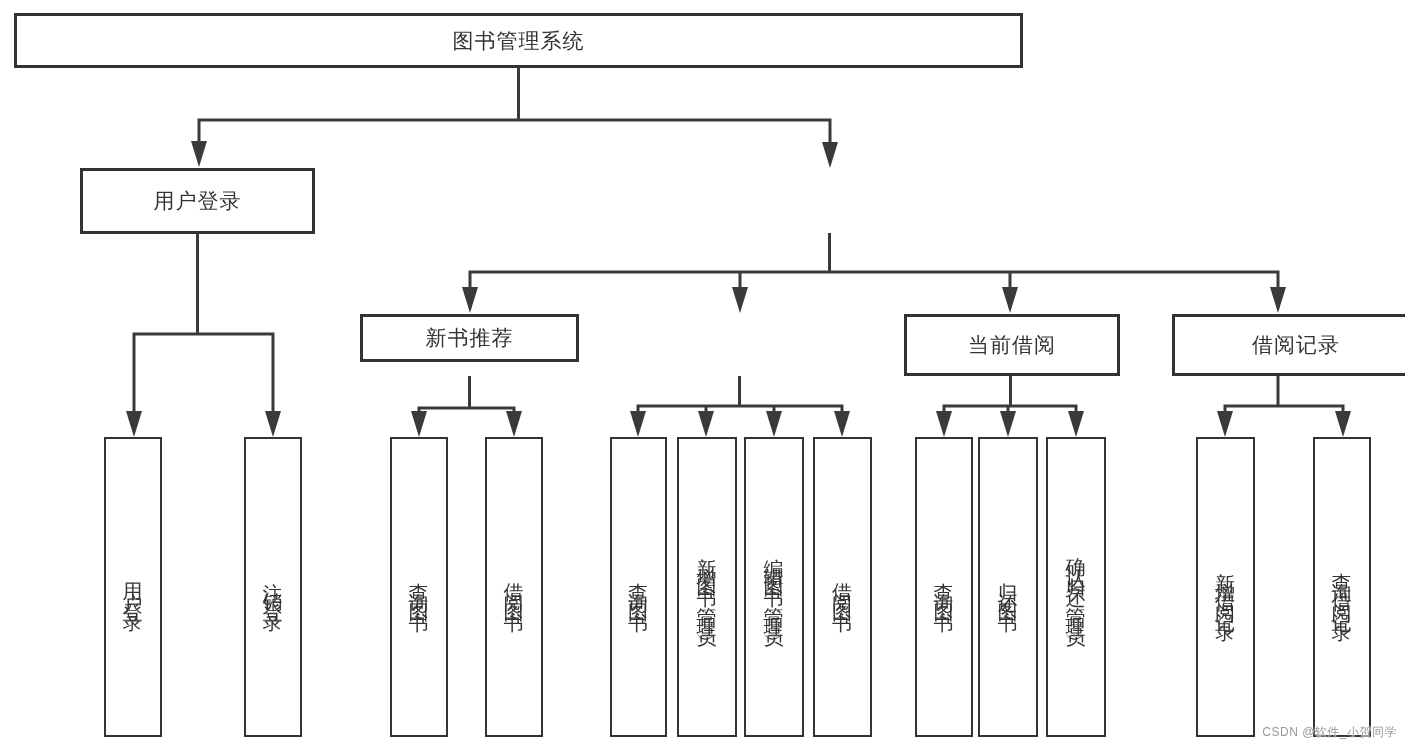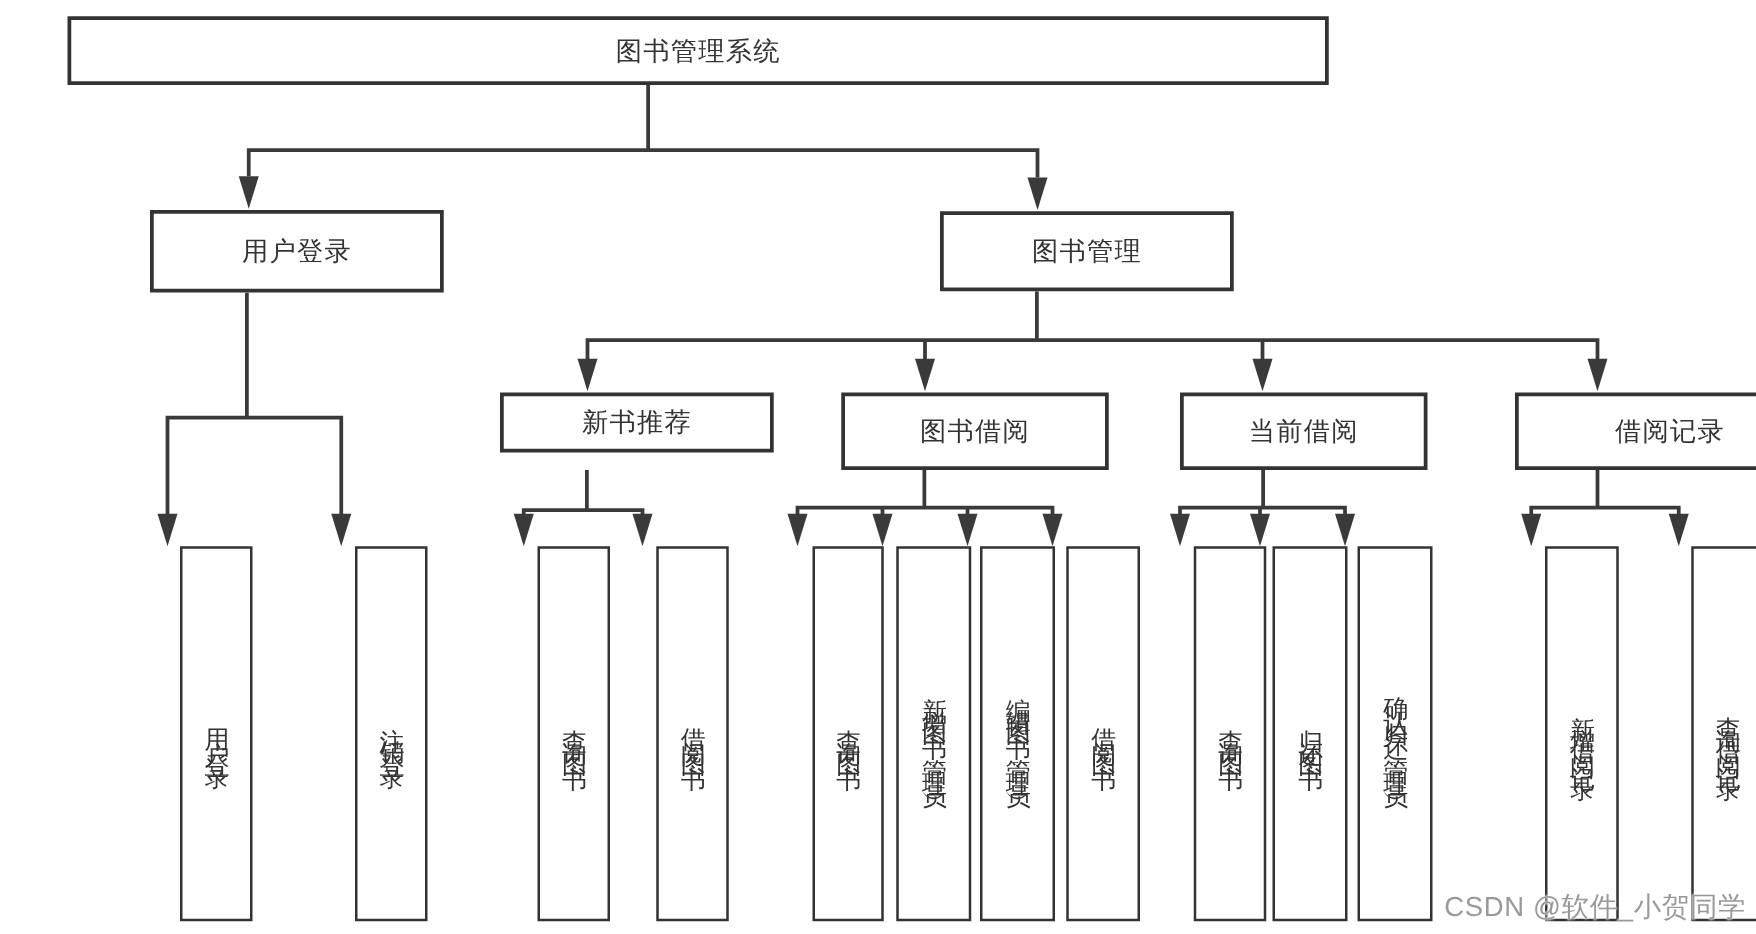--- a/index.html
+++ b/index.html
@@ -21,36 +21,35 @@
     background: #fff;
     border: 3px solid var(--box-border, #333333);
     display: flex;
     align-items: center;
     justify-content: center;
     color: var(--text, #333333);
     font-size: 21px;
     letter-spacing: 1px;
     text-align: center;
     z-index: 2;
-    margin-left: 40px;
   }
   .leafbox { border-width: 2px; }
   .leafbox .vtext {
     writing-mode: vertical-lr;
     text-orientation: mixed;
     font-size: 20px;
     letter-spacing: 10px;
     line-height: 1.1;
     white-space: nowrap;
   }
   .watermark {
     position: absolute;
     right: 8px;
     bottom: 6px;
-    font-size: 22px;
+    font-size: 12px;
     letter-spacing: 0.5px;
     color: var(--watermark, #999999);
     text-shadow: 0 0 2px #fff, 0 0 2px #fff;
     z-index: 3;
   }
 </style>
 </head>
 <body>
 
 <div class="stage">
@@ -109,25 +108,23 @@
       <polygon class="head" points="1000,411 1016,411 1008,437"></polygon>
       <polygon class="head" points="1068,411 1084,411 1076,437"></polygon>
       <polygon class="head" points="1217,411 1233,411 1225,437"></polygon>
       <polygon class="head" points="1335,411 1351,411 1343,437"></polygon>
     </g>
   </svg>
 
   <div class="box" style="left:14px; top:13px; width:1009px; height:55px;">图书管理系统</div>
 
   <div class="box" style="left:80px; top:168px; width:235px; height:66px;">用户登录</div>
-  <div class="box" style="left:712px; top:169px; width:235px; height:64px;">图书管理</div>
 
   <div class="box" style="left:360px; top:314px; width:219px; height:48px;">新书推荐</div>
-  <div class="box" style="left:633px; top:314px; width:214px; height:62px;">图书借阅</div>
-  <div class="box" style="left:904px; top:314px; width:198px; height:62px;">当前借阅</div>
+  <div class="box" style="left:904px; top:314px; width:216px; height:62px;">当前借阅</div>
   <div class="box" style="left:1172px; top:314px; width:248px; height:62px;">借阅记录</div>
 
   <div class="box leafbox" style="left:104px; top:437px; width:58px; height:300px;">
     <span class="vtext">用户登录</span>
   </div>
   <div class="box leafbox" style="left:244px; top:437px; width:58px; height:300px;">
     <span class="vtext">注销登录</span>
   </div>
 
   <div class="box leafbox" style="left:390px; top:437px; width:58px; height:300px;">

